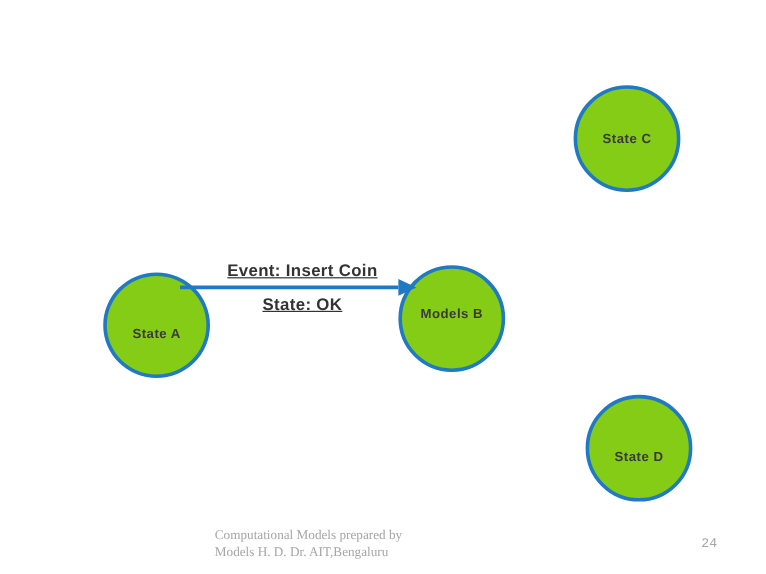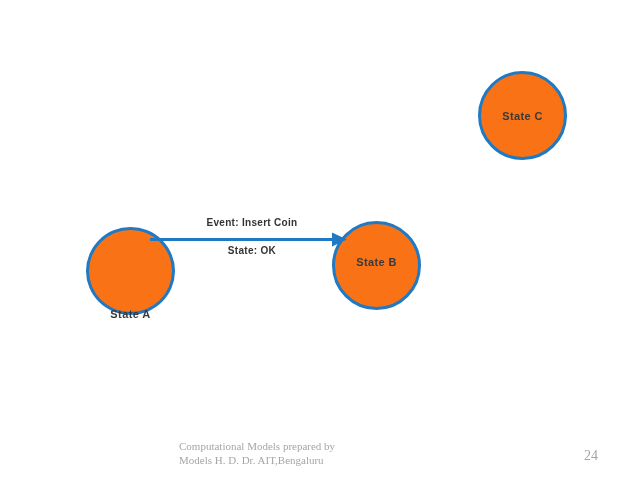--- a/index.html
+++ b/index.html
@@ -14,60 +14,61 @@
     position: relative;
     width: 638px;
     height: 478px;
     background: #ffffff;
     overflow: hidden;
   }
   .state-node {
     position: absolute;
     box-sizing: border-box;
     border-radius: 50%;
-    background: #f97316;
+    background: #84cc16;
     border: 3px solid #2079c3;
     display: flex;
     align-items: center;
     justify-content: center;
   }
   .state-label {
     font-family: "Liberation Sans", sans-serif;
     font-size: 11px;
     font-weight: bold;
     color: #3a3a3a;
     letter-spacing: 0.4px;
     white-space: nowrap;
   }
-  #state-a { left: 86px;  top: 227px; width: 89px; height: 88px; align-items: flex-end; }
+  #state-a { left: 86px;  top: 227px; width: 89px; height: 88px; }
   #state-b { left: 332px; top: 221px; width: 89px; height: 89px; }
   #state-c { left: 478px; top: 71px;  width: 89px; height: 89px; }
   #state-d { left: 488px; top: 329px; width: 89px; height: 89px; }
 
   #state-a .state-label { transform: translateY(8px); }
   #state-b .state-label { transform: translateY(-4px); }
   #state-c .state-label { transform: translateY(0px); }
   #state-d .state-label { transform: translateY(7px); }
 
   #transition-arrow {
     position: absolute;
     left: 150px;
     top: 224px;
     width: 200px;
     height: 32px;
   }
   .edge-label {
     position: absolute;
     font-family: "Liberation Sans", sans-serif;
-    font-size: 10px;
+    font-size: 14px;
     font-weight: bold;
     color: #333333;
     letter-spacing: 0.3px;
     white-space: nowrap;
     text-align: center;
+    text-decoration: underline;
   }
   #event-label  { left: 182px; top: 217px; width: 140px; }
   #action-label { left: 182px; top: 245px; width: 140px; }
 
   #footer-credit {
     position: absolute;
     left: 179px;
     top: 440px;
     width: 280px;
     text-align: left;
@@ -77,42 +78,45 @@
     color: #a6a6a6;
   }
   #footer-credit .line { display: block; }
 
   #page-number {
     position: absolute;
     left: 576px;
     top: 448px;
     width: 30px;
     text-align: center;
-    font-family: Liberation Serif, serif;
-    font-size: 14px;
+    font-family: Liberation Mono, monospace;
+    font-size: 11px;
     color: #a6a6a6;
   }
 </style>
 </head>
 <body>
 
 <div id="slide">
 
   <div class="state-node" id="state-a">
     <span class="state-label">State A</span>
   </div>
 
   <div class="state-node" id="state-b">
-    <span class="state-label">State B</span>
+    <span class="state-label">Models B</span>
   </div>
 
   <div class="state-node" id="state-c">
     <span class="state-label">State C</span>
   </div>
 
+  <div class="state-node" id="state-d">
+    <span class="state-label">State D</span>
+  </div>
 
   <svg id="transition-arrow" viewBox="0 0 200 32" width="200" height="32" xmlns="http://www.w3.org/2000/svg">
     <line x1="0" y1="15.5" x2="182" y2="15.5" stroke="#2079c3" stroke-width="3"></line>
     <polygon points="182,8.5 197,15.5 182,22.5" fill="#2079c3"></polygon>
   </svg>
 
   <div class="edge-label" id="event-label">Event: Insert Coin</div>
 
   <div class="edge-label" id="action-label">State: OK</div>
 

